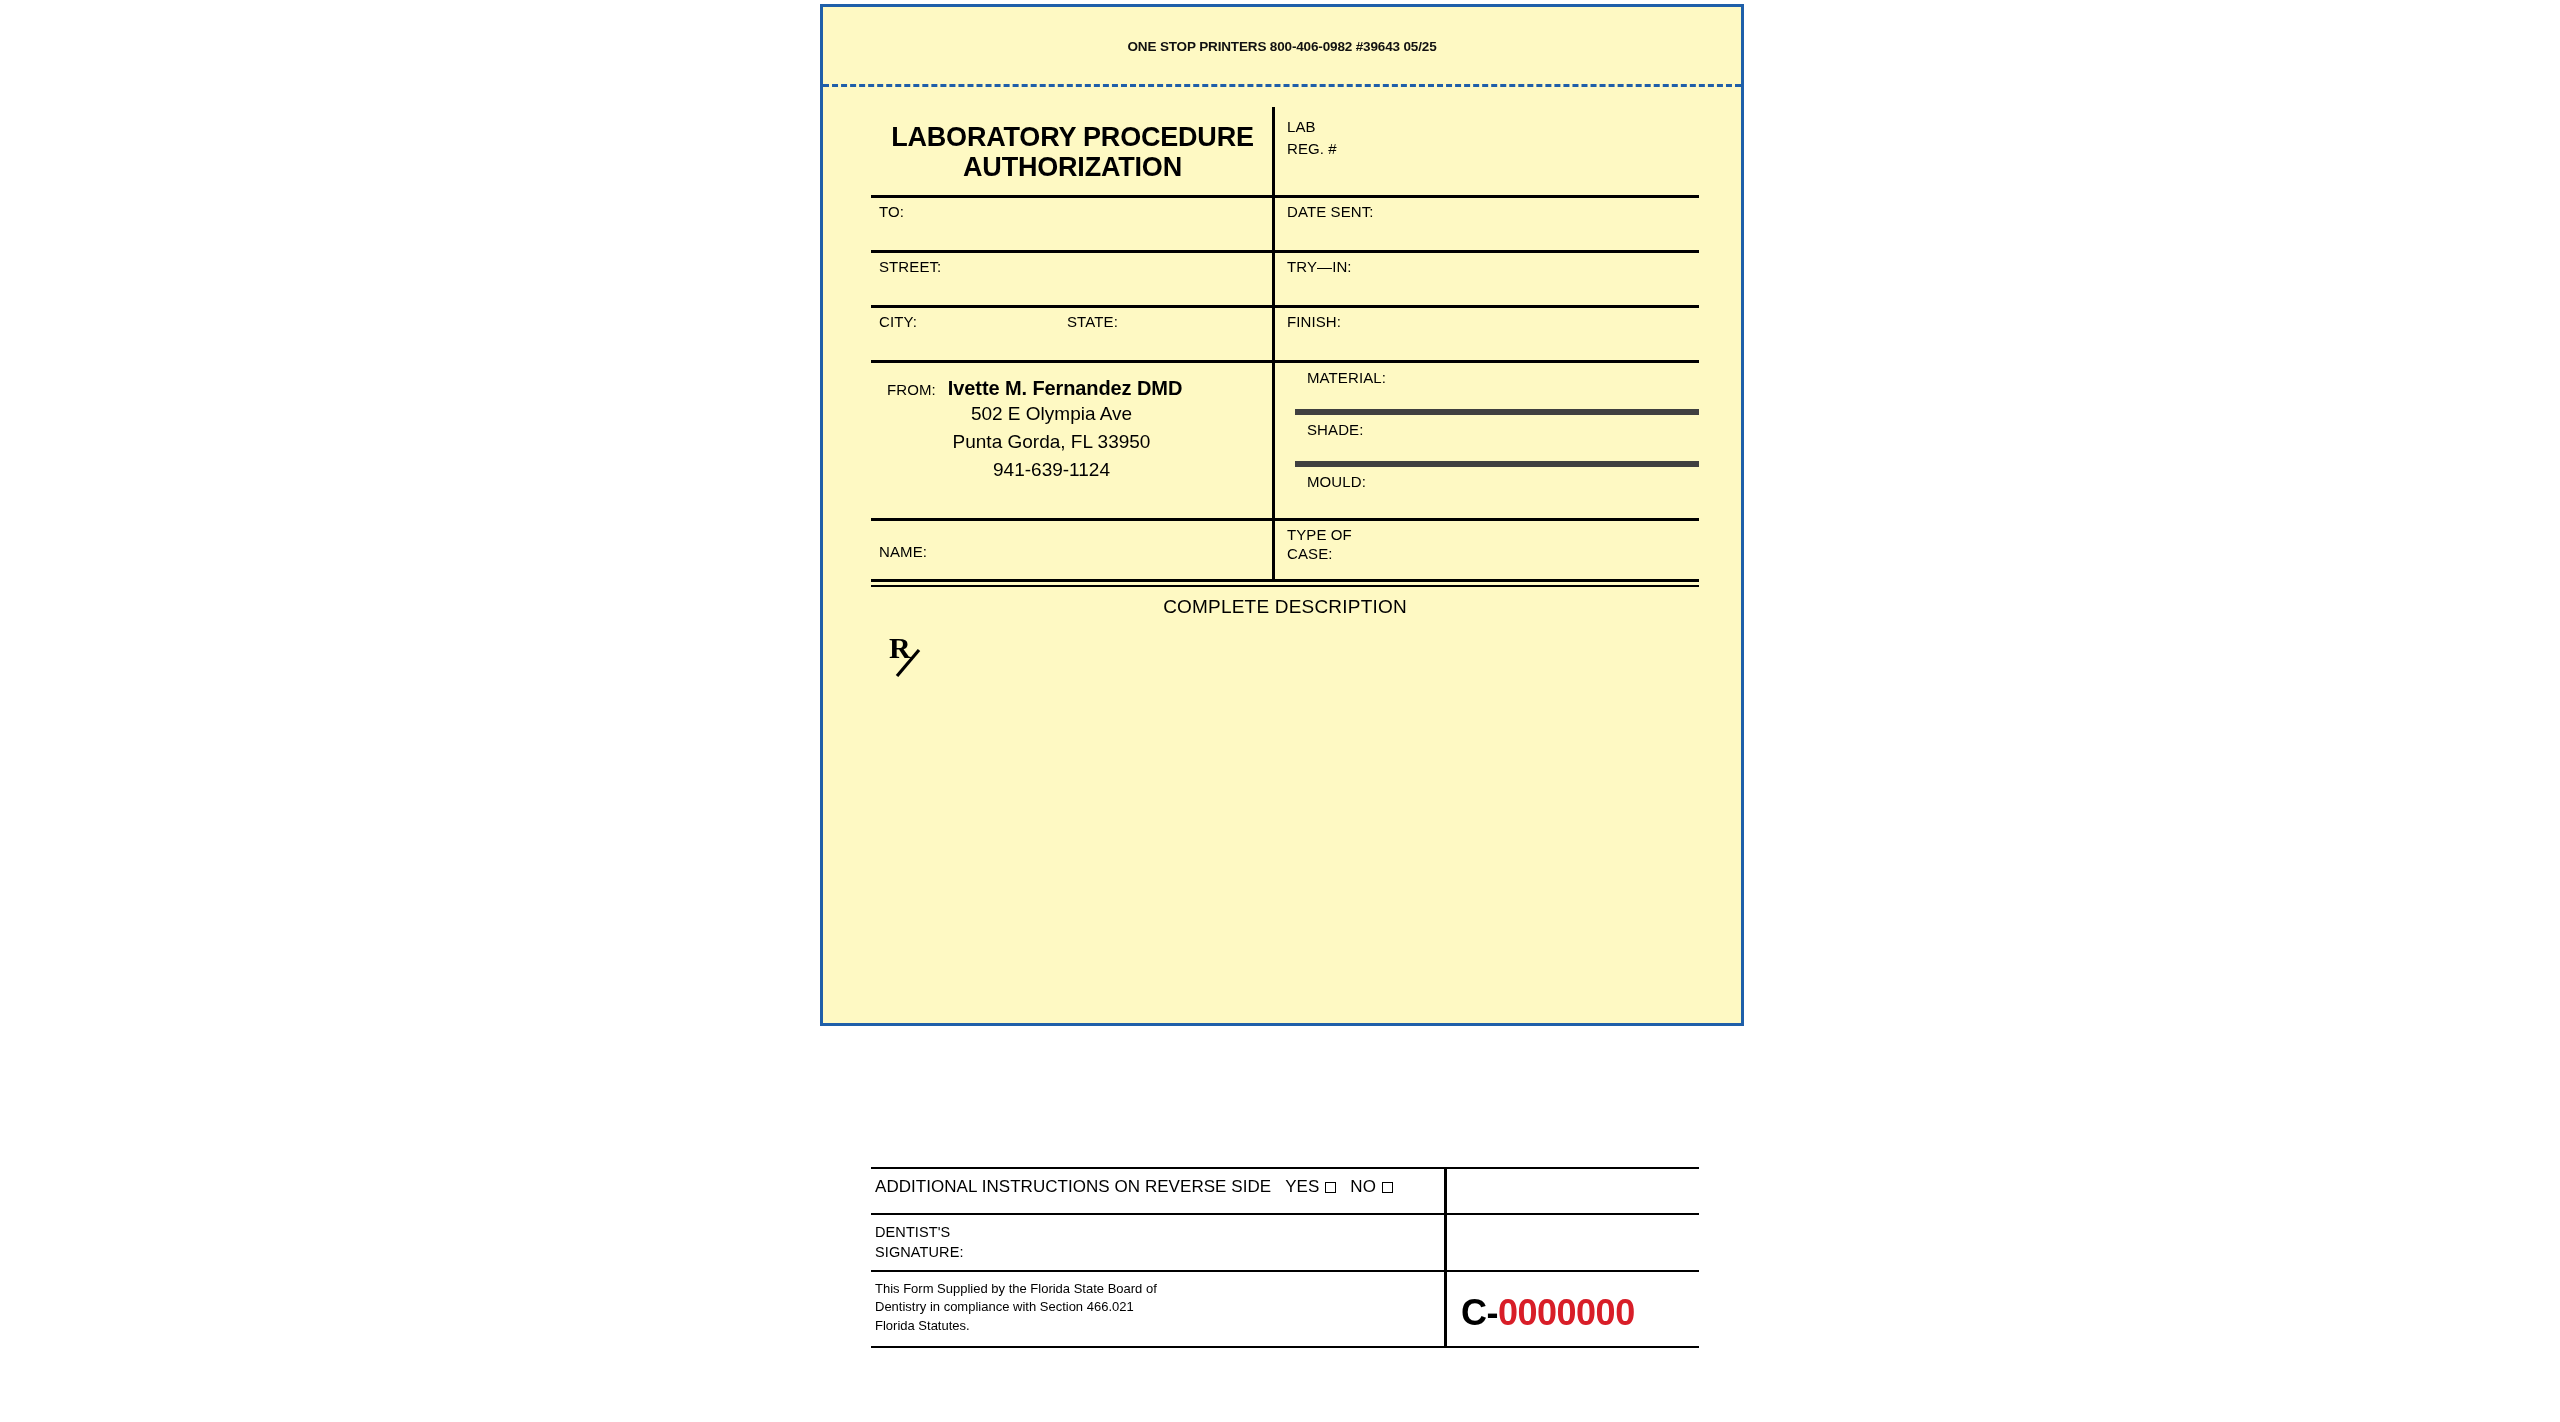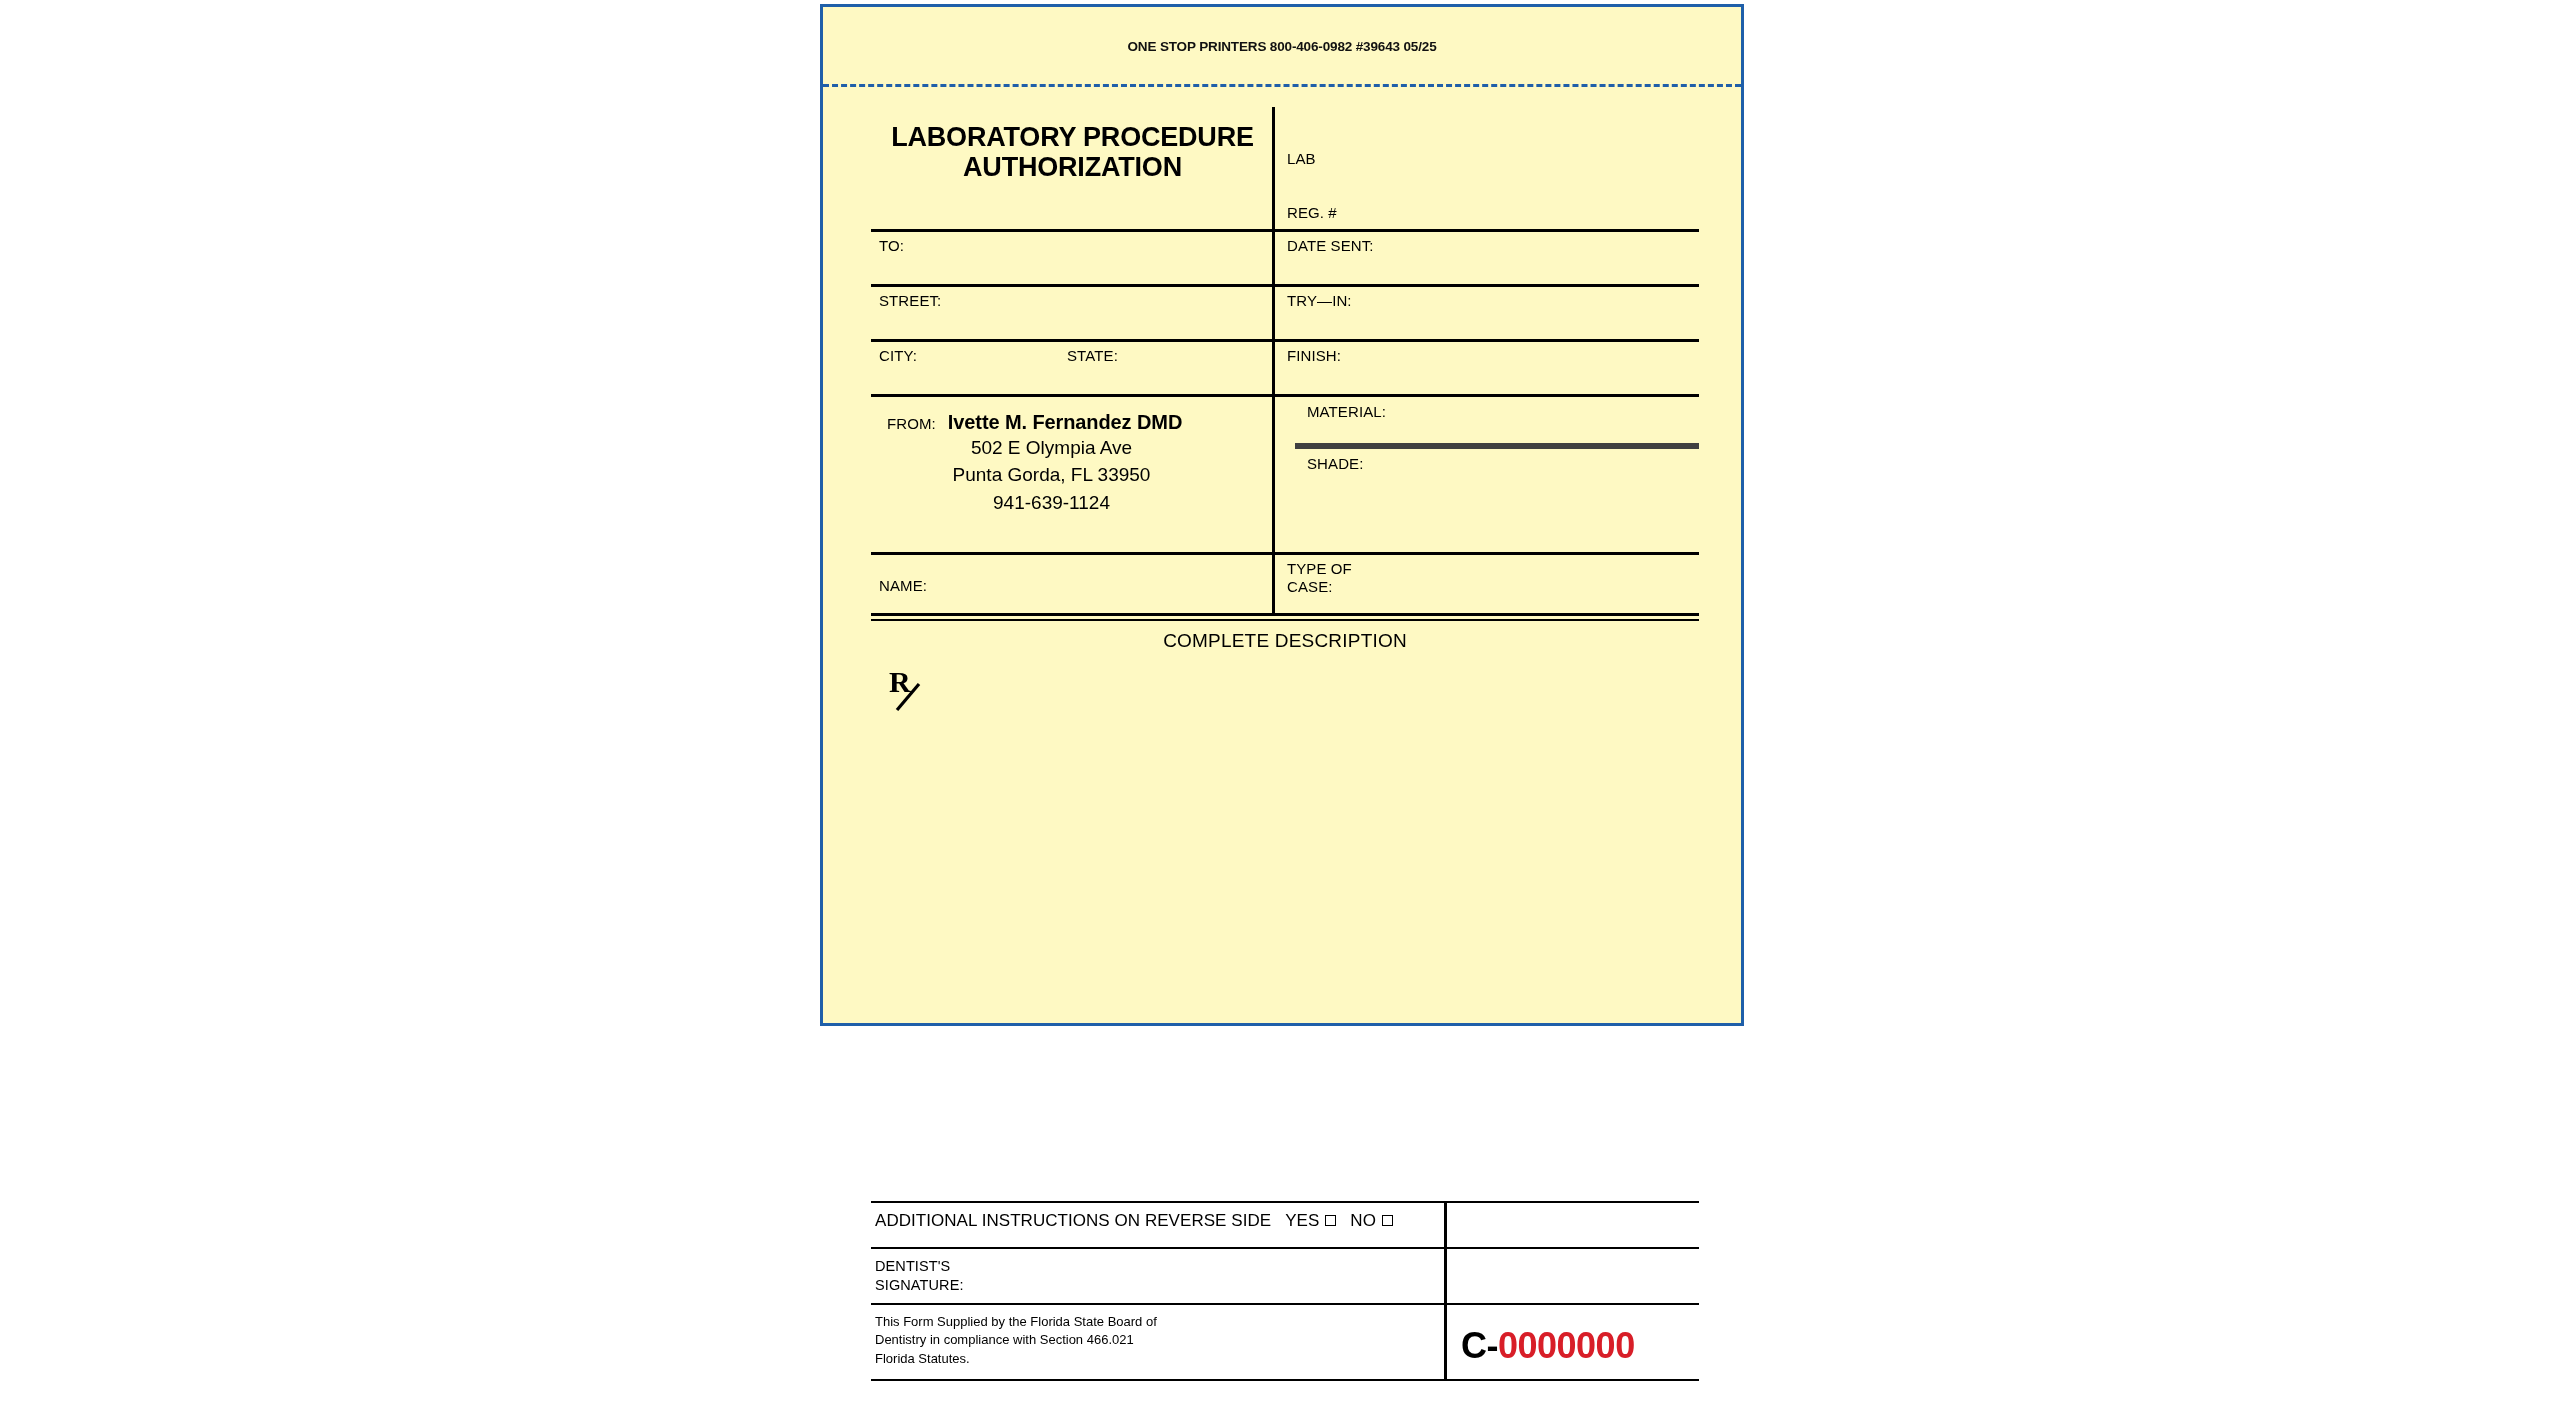--- a/index.html
+++ b/index.html
@@ -104,21 +104,21 @@
   .title-line {
     font-size: 27px;
     font-weight: bold;
     line-height: 1.12;
     letter-spacing: -0.2px;
     white-space: nowrap;
   }
   #lab-reg {
     padding-top: 9px;
   }
-  #lab-reg .fld { line-height: 1.45; margin-top: 32px; }
+  #lab-reg .fld { line-height: 1.45; }
 
   
   .h-to      { min-height: 55px; }
   .h-street  { min-height: 55px; }
   .h-city    { min-height: 55px; }
   .h-from    { min-height: 158px; gap: 20px; }
   .h-name    { min-height: 58px; }
 
   
   .city-row { display: flex; }
@@ -307,20 +307,23 @@
           <div class="from-addr">Punta Gorda, FL 33950</div>
           <div class="from-addr">941-639-1124</div>
         </div>
       </div>
       <div class="col-right" style="padding:0;">
         <div class="rcell" style="height:52px;">
           <div class="fld">MATERIAL:</div>
         </div>
         <div class="rcell" style="height:52px;">
           <div class="fld">SHADE:</div>
+        </div>
+        <div class="rcell" style="height:50px;">
+          <div class="fld">MOULD:</div>
         </div>
       </div>
     </div>
 
     <div class="grid-row h-name" style="border-bottom:none;">
       <div class="col-left" style="padding-top:22px;">
         <div class="fld">NAME:</div>
       </div>
       <div class="col-right">
         <div class="fld">TYPE OF</div>

